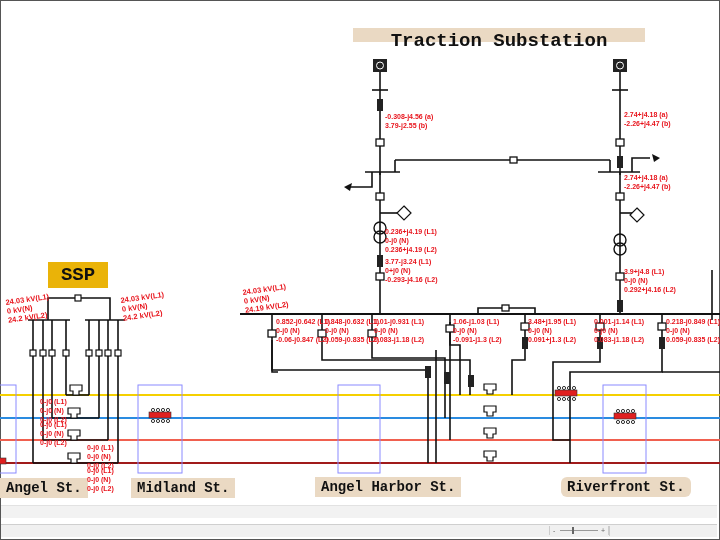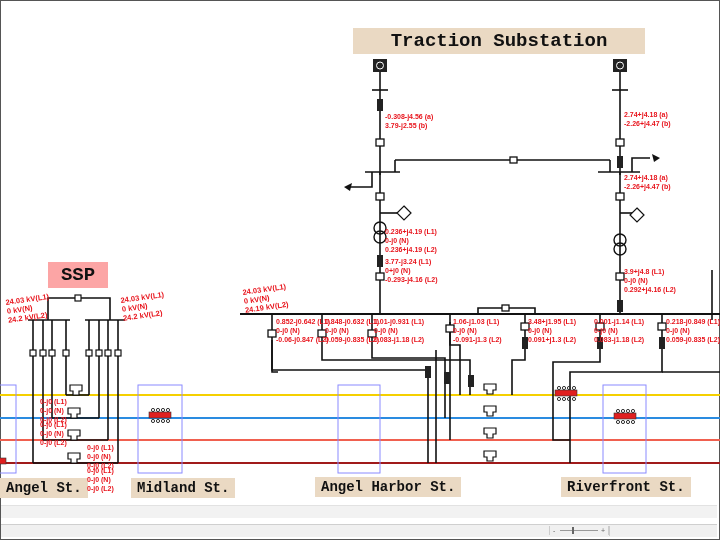--- a/index.html
+++ b/index.html
@@ -1,25 +1,25 @@
 <!DOCTYPE html>
 <html><head>
 <meta charset="utf-8">
 <style>
   html,body{margin:0;padding:0;background:#fff;}
   body{width:720px;height:540px;position:relative;overflow:hidden;font-family:"Liberation Sans",sans-serif;}
   #frame{position:absolute;left:0;top:0;width:718px;height:538px;border:1px solid #555;background:#fff;}
   .title-box{position:absolute;background:#ead9c3;font-family:"Liberation Mono","DejaVu Sans Mono",monospace;font-weight:bold;color:#111;}
-  #ts-title{left:353px;top:28px;width:292px;height:26px;font-size:19px;line-height:26px;text-align:center;}
-  #ssp-title{left:48px;top:262px;width:60px;height:26px;background:#fca5a5;font-size:19px;line-height:26px;text-align:center;}
+  #ts-title{left:353px;top:28px;width:292px;height:14px;font-size:19px;line-height:26px;text-align:center;}
+  #ssp-title{left:48px;top:262px;width:60px;height:26px;background:#eab308;font-size:19px;line-height:26px;text-align:center;}
   .station{height:20px;font-size:14px;line-height:20px;padding:0 6px;}
   #st-coast{left:0px;top:478px;}
   #st-midland{left:115px;top:478px;margin-left:16px;}
   #st-angel{left:287px;top:477px;margin-left:28px;}
-  #st-river{left:561px;top:477px;}
+  #st-river{left:561px;top:477px;border-radius:6px;}
   .lbl{position:absolute;color:#e8141c;font-size:7px;font-weight:bold;line-height:9px;white-space:nowrap;}
   .lbl div{height:9px;}
   .volt{font-size:7.5px;transform:rotate(-8deg);transform-origin:left top;line-height:9px;}
   svg#diagram{position:absolute;left:0;top:0;}
   #hscroll{position:absolute;left:1px;top:505px;width:716px;height:12px;background:#f2f2f2;border-top:1px solid #e2e2e2;}
   #statusbar{position:absolute;left:1px;top:524px;width:716px;height:12px;background:#f0f0f0;border-top:1px solid #cfcfcf;}
   #zoom-slider{position:absolute;left:548px;top:1px;width:58px;height:9px;border-left:1px solid #ccc;border-right:1px solid #ccc;}
   #zoom-track{position:absolute;left:10px;top:4px;width:38px;height:1px;background:#999;}
   #zoom-thumb{position:absolute;left:22px;top:1px;width:2px;height:7px;background:#666;}
   #zoom-minus{position:absolute;left:3px;top:0px;font-size:7px;color:#666;line-height:9px;}

